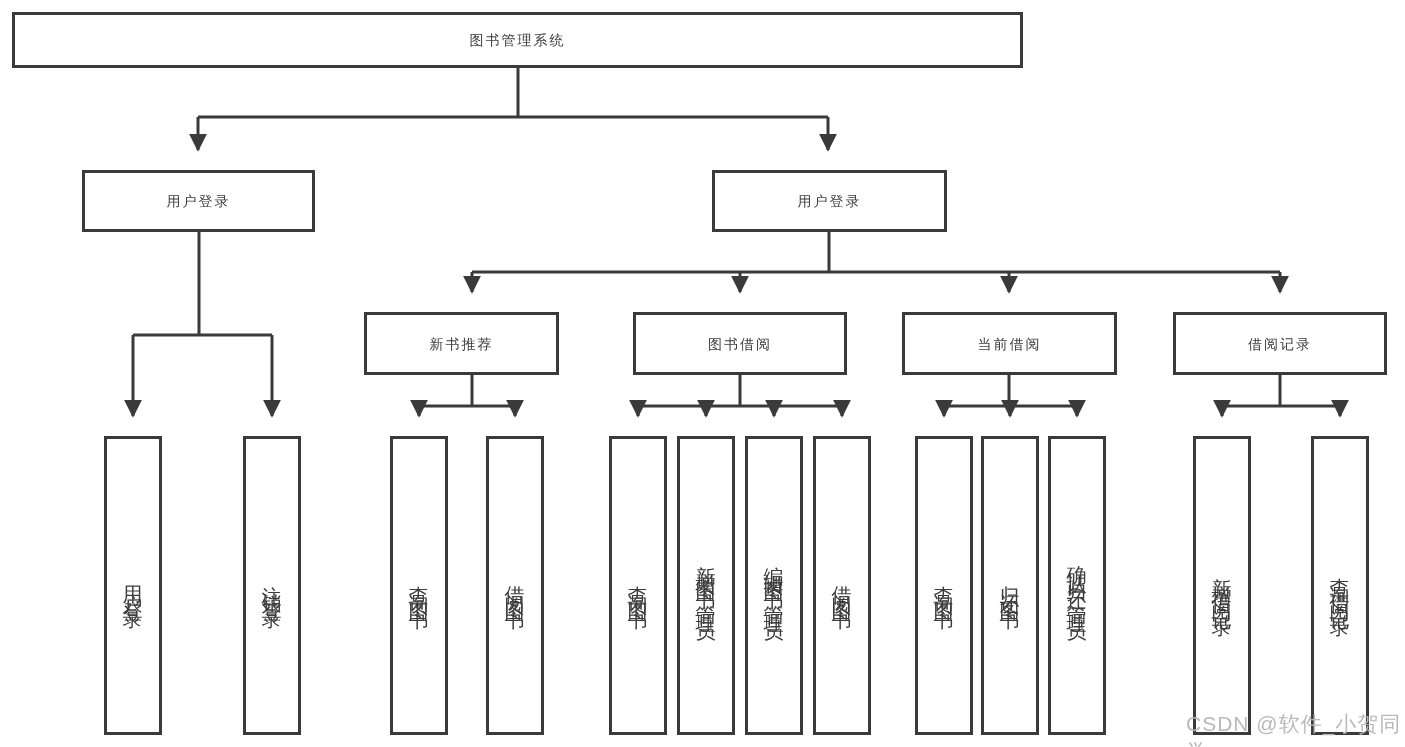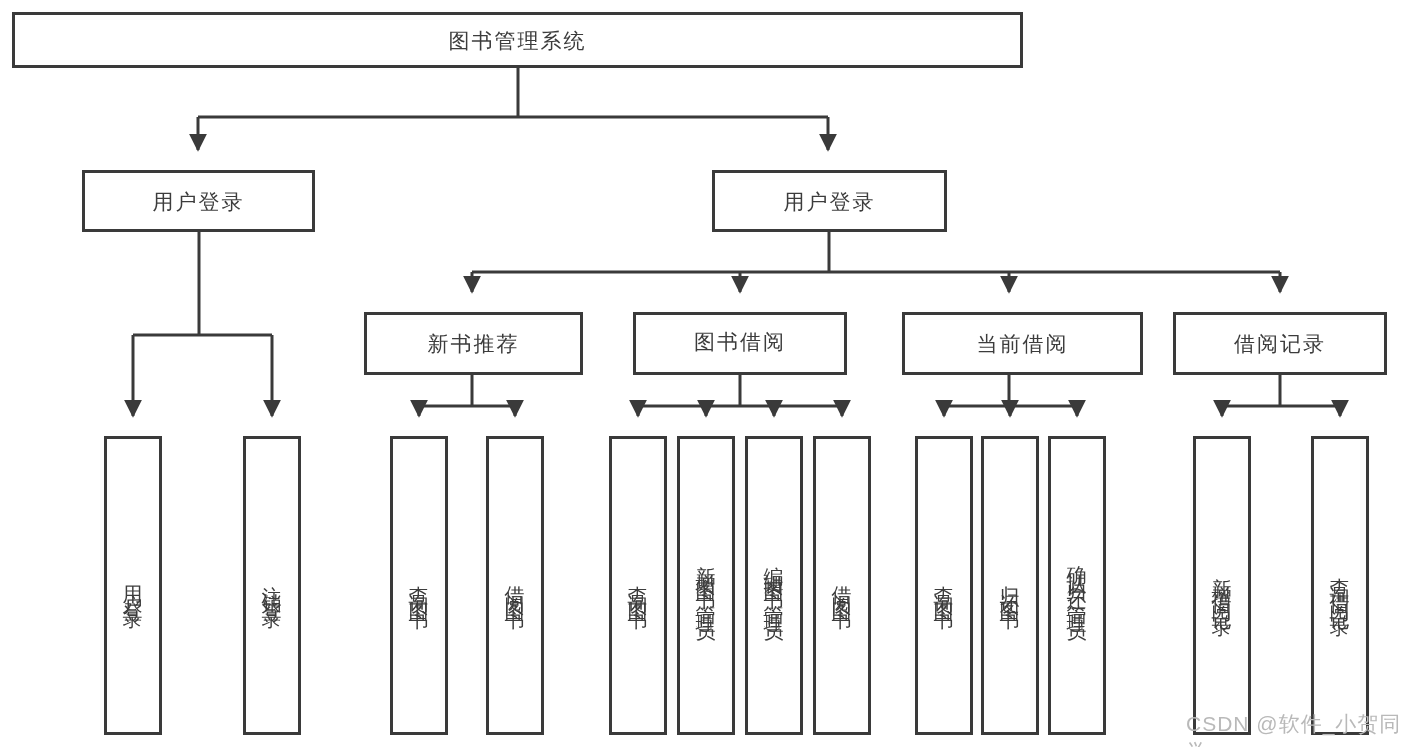--- a/index.html
+++ b/index.html
@@ -22,21 +22,21 @@
     z-index: 1;
   }
   #connectors path.wire { stroke: var(--line); stroke-width: 3; fill: none; }
   #connectors .tip { fill: var(--line); stroke: none; }
   .node {
     position: absolute; z-index: 2;
     background: var(--fill);
     border: 3px solid var(--border);
     color: var(--text);
     display: flex; align-items: center; justify-content: center;
-    font-size: 21px; line-height: 1;
+    font-size: 14px; line-height: 1;
     letter-spacing: 2px;
     white-space: nowrap;
   }
   .leaf {
     writing-mode: vertical-rl;
     letter-spacing: 8px;
     white-space: normal;
     font-size: 20px;
   }
   .watermark {
@@ -89,23 +89,23 @@
 
   <path class="wire" marker-end="url(#arrow)" d="M1222 406 V416"></path>
   <path class="wire" marker-end="url(#arrow)" d="M1340 406 V416"></path>
 </svg>
 
 <div class="node" style="left:12px; top:12px; width:1011px; height:56px;">图书管理系统</div>
 
 <div class="node" style="left:82px; top:170px; width:233px; height:62px;">用户登录</div>
 <div class="node" style="left:712px; top:170px; width:235px; height:62px;">用户登录</div>
 
-<div class="node" style="left:364px; top:312px; width:219px; height:63px;">新书推荐</div>
-<div class="node" style="left:633px; top:312px; width:214px; height:63px;font-family:Liberation Mono, monospace;">图书借阅</div>
-<div class="node" style="left:902px; top:312px; width:241px; height:63px;">当前借阅</div>
+<div class="node" style="left:364px; top:312px; width:195px; height:63px;">新书推荐</div>
+<div class="node" style="left:633px; top:312px; width:214px; height:63px;">图书借阅</div>
+<div class="node" style="left:902px; top:312px; width:215px; height:63px;">当前借阅</div>
 <div class="node" style="left:1173px; top:312px; width:214px; height:63px;">借阅记录</div>
 
 <div class="node leaf" style="left:104px; top:436px; width:58px; height:299px;">用户登录</div>
 <div class="node leaf" style="left:243px; top:436px; width:58px; height:299px;">注销登录</div>
 
 <div class="node leaf" style="left:390px; top:436px; width:58px; height:299px;">查询图书</div>
 <div class="node leaf" style="left:486px; top:436px; width:58px; height:299px;">借阅图书</div>
 
 <div class="node leaf" style="left:609px; top:436px; width:58px; height:299px;">查询图书</div>
 <div class="node leaf" style="left:677px; top:436px; width:58px; height:299px;">新增图书（管理员）</div>

